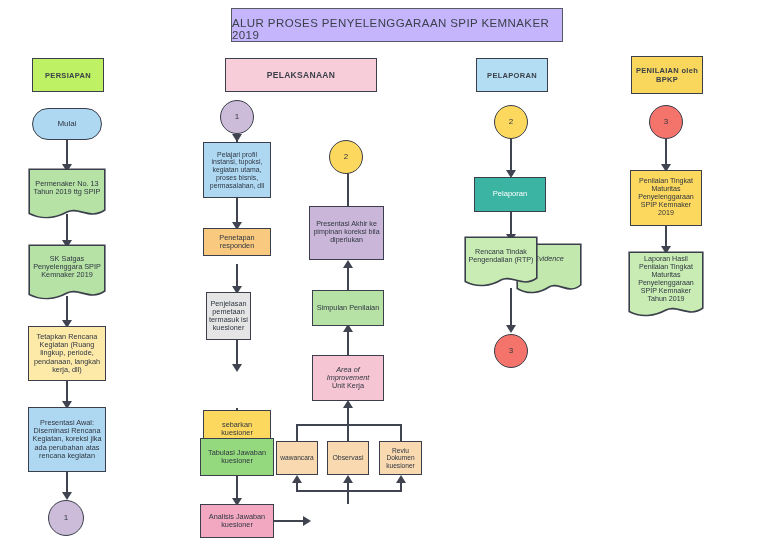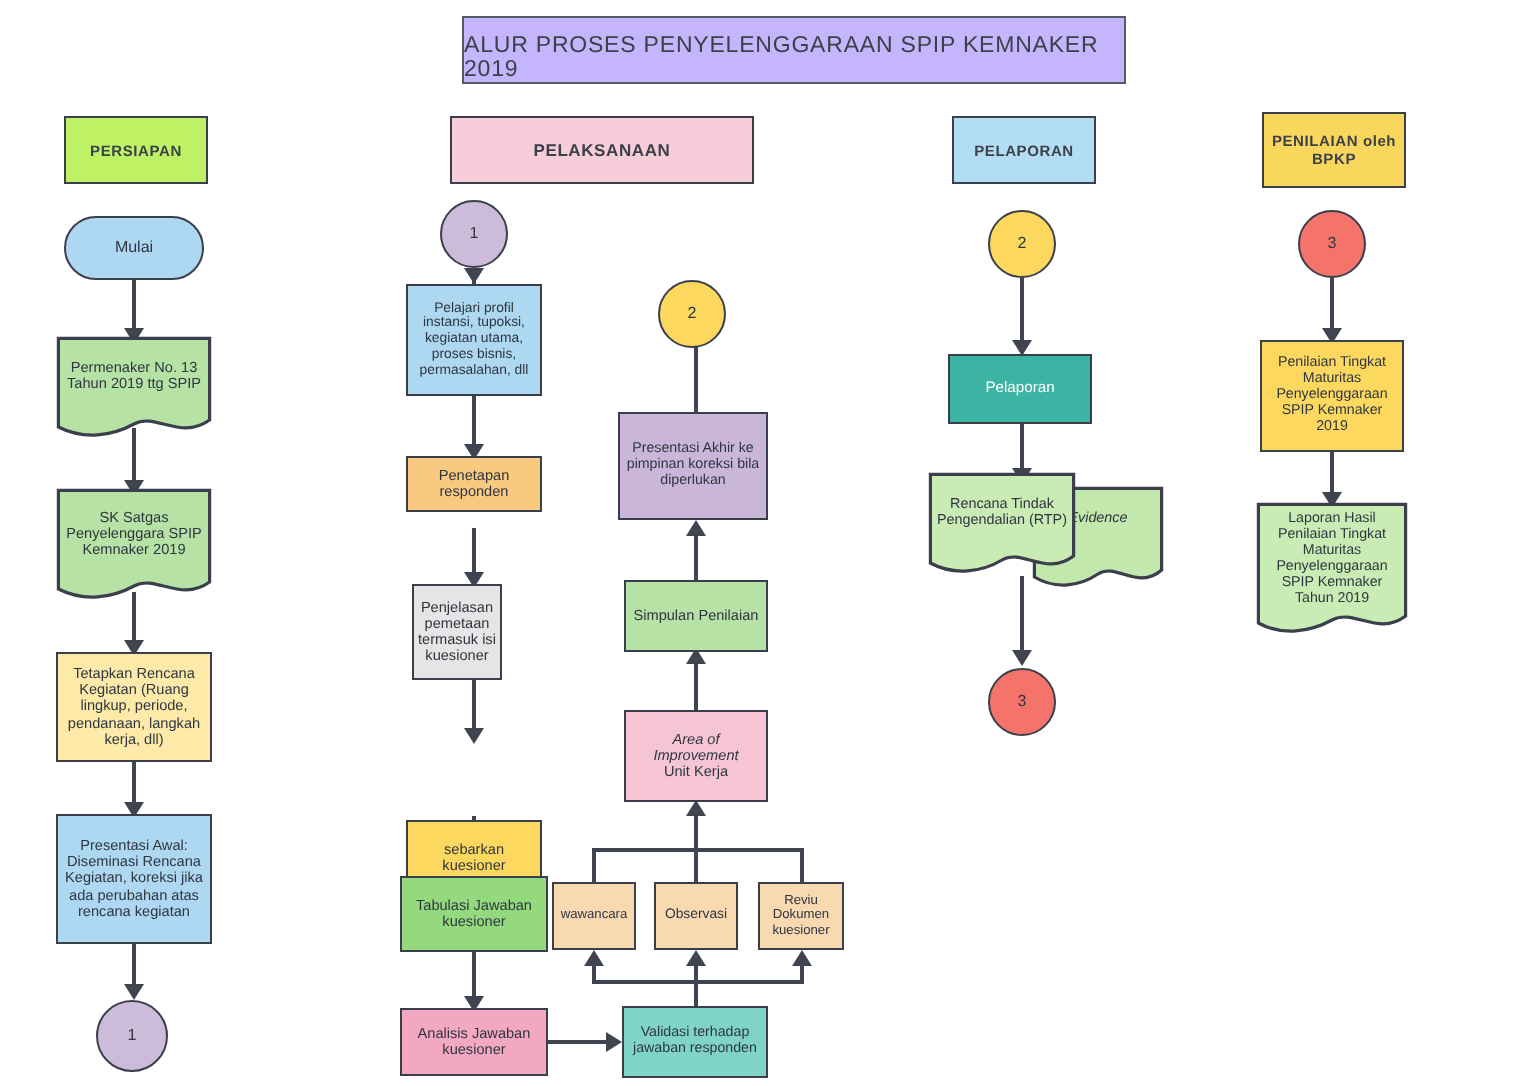--- a/index.html
+++ b/index.html
@@ -177,23 +177,20 @@
   <div class="ln lnv" style="left:236px;top:476px;height:26px;"></div>
   <div class="arw arw-d" style="left:232px;top:498px;"></div>
 
   <div class="node" style="left:200px;top:504px;width:74px;height:34px;font-size:7.3px;background:#f2a8c0;">
     <span>Analisis Jawaban kuesioner</span>
   </div>
 
   <div class="ln lnh" style="left:274px;top:520px;width:34px;"></div>
   <div class="arw arw-r" style="left:303px;top:516px;"></div>
 
-  <div class="node" style="left:311px;top:503px;width:73px;height:36px;font-size:7.1px;background:#7fd3c8;">
-    <span>Validasi terhadap jawaban responden</span>
-  </div>
 
   <div class="ln lnv" style="left:347px;top:490px;height:14px;"></div>
   <div class="ln lnh" style="left:296px;top:490px;width:106px;"></div>
   <div class="ln lnv" style="left:296px;top:482px;height:9px;"></div>
   <div class="ln lnv" style="left:347px;top:482px;height:9px;"></div>
   <div class="ln lnv" style="left:400px;top:482px;height:9px;"></div>
   <div class="arw arw-u" style="left:292px;top:475px;"></div>
   <div class="arw arw-u" style="left:343px;top:475px;"></div>
   <div class="arw arw-u" style="left:396px;top:475px;"></div>
 

